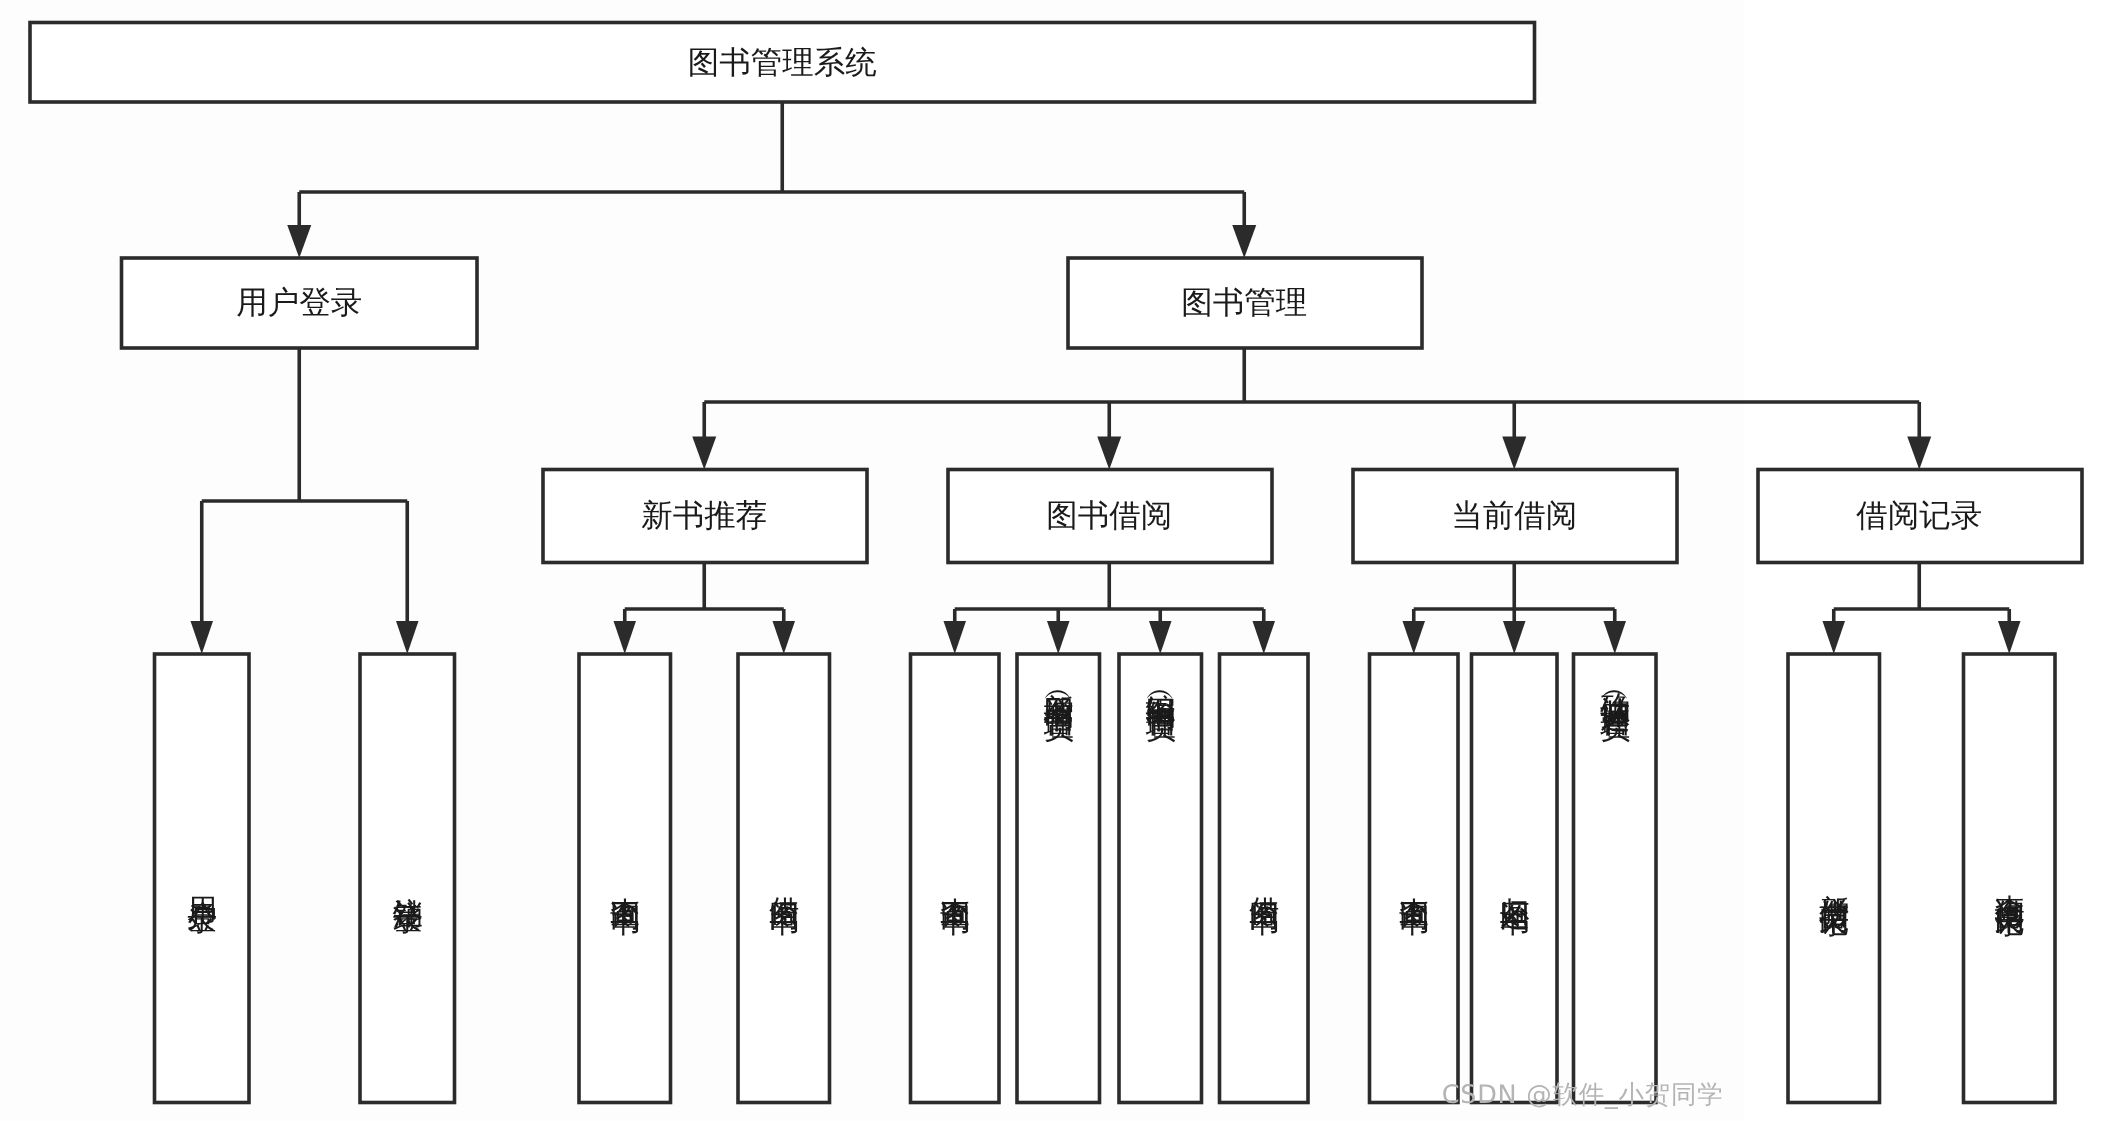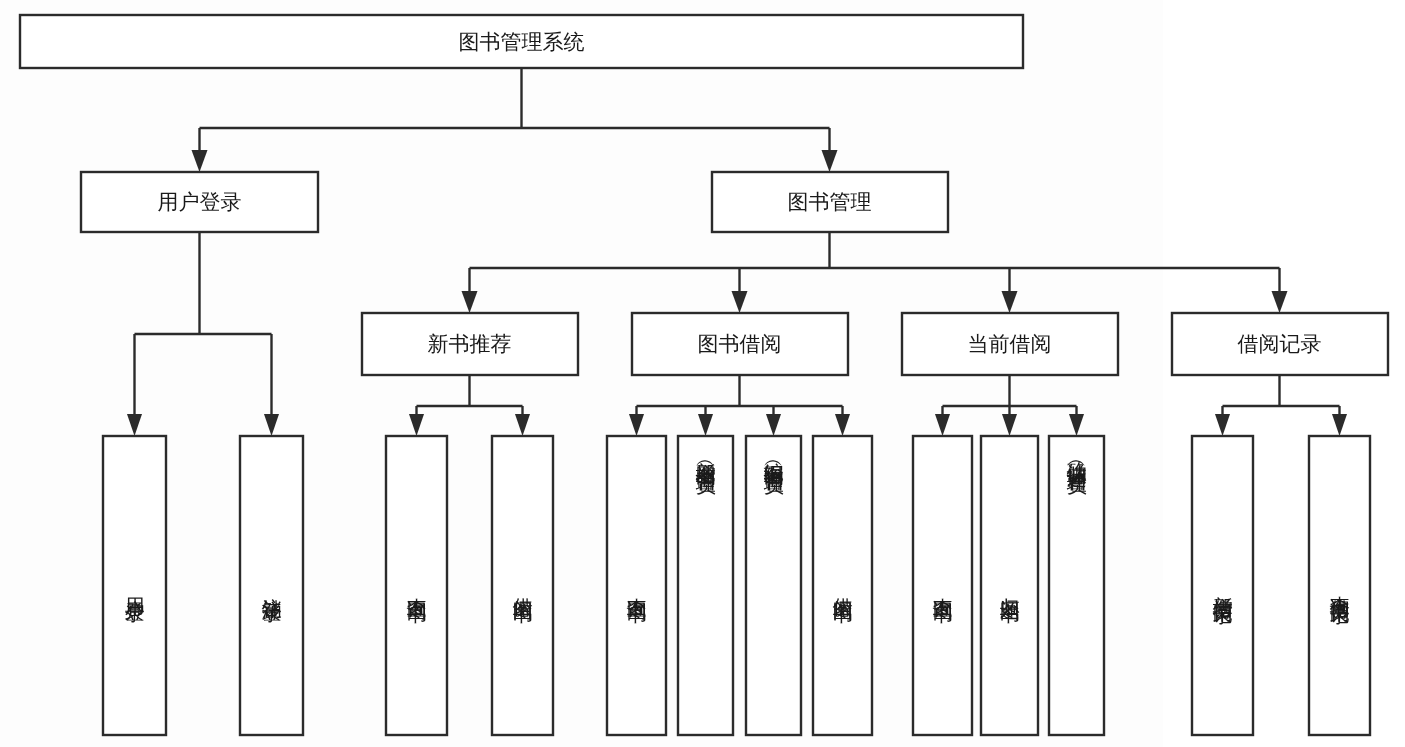--- a/index.html
+++ b/index.html
@@ -199,14 +199,15 @@
   <div class="node-label-v" style="left:746px; top:436px; width:55px; height:299px; justify-content:flex-start; padding-top:10px; box-sizing:border-box;">编辑图书（管理员）</div>
   <div class="node-label-v" style="left:813px; top:436px; width:59px; height:299px;">借阅图书</div>
 
   <div class="node-label-v" style="left:913px; top:436px; width:59px; height:299px;">查询图书</div>
   <div class="node-label-v" style="left:981px; top:436px; width:57px; height:299px;">归还图书</div>
   <div class="node-label-v" style="left:1049px; top:436px; width:55px; height:299px; justify-content:flex-start; padding-top:10px; box-sizing:border-box;">确认归还（管理员）</div>
 
   <div class="node-label-v" style="left:1192px; top:436px; width:61px; height:299px;">新增借阅记录</div>
   <div class="node-label-v" style="left:1309px; top:436px; width:61px; height:299px;">查询借阅记录</div>
 
+  <div class="watermark">CSDN @软件_小贺同学</div>
 
 </div>
 
 </body></html>

